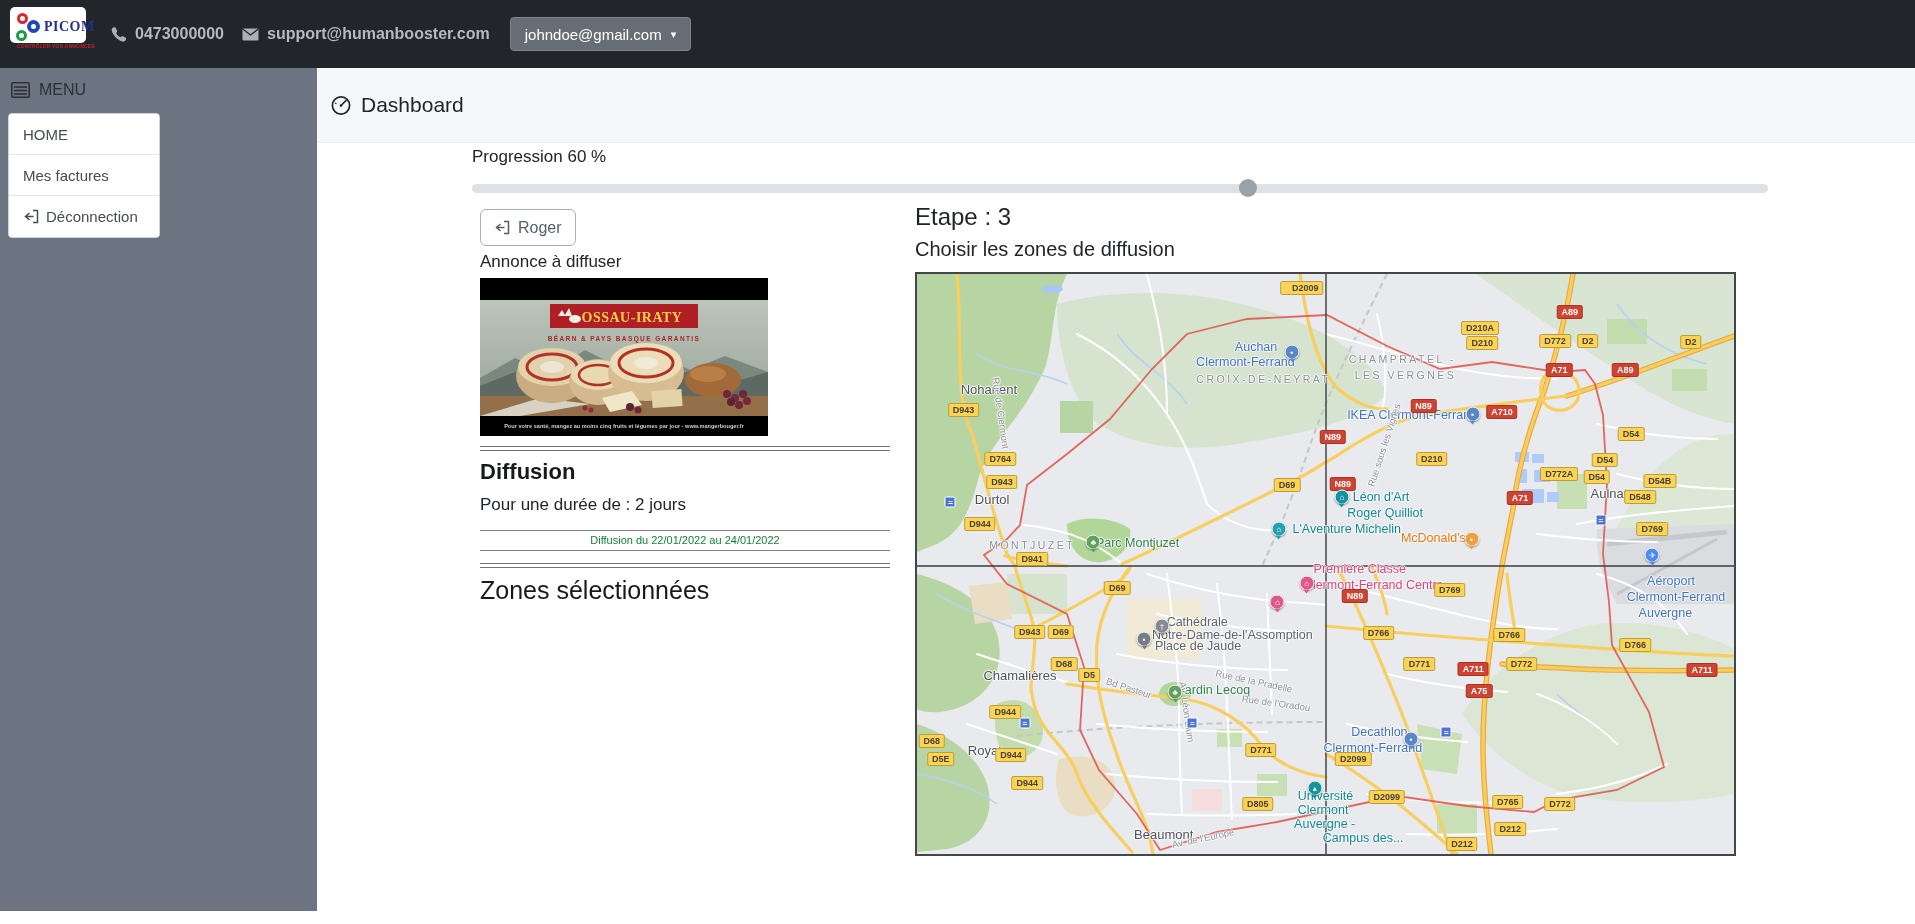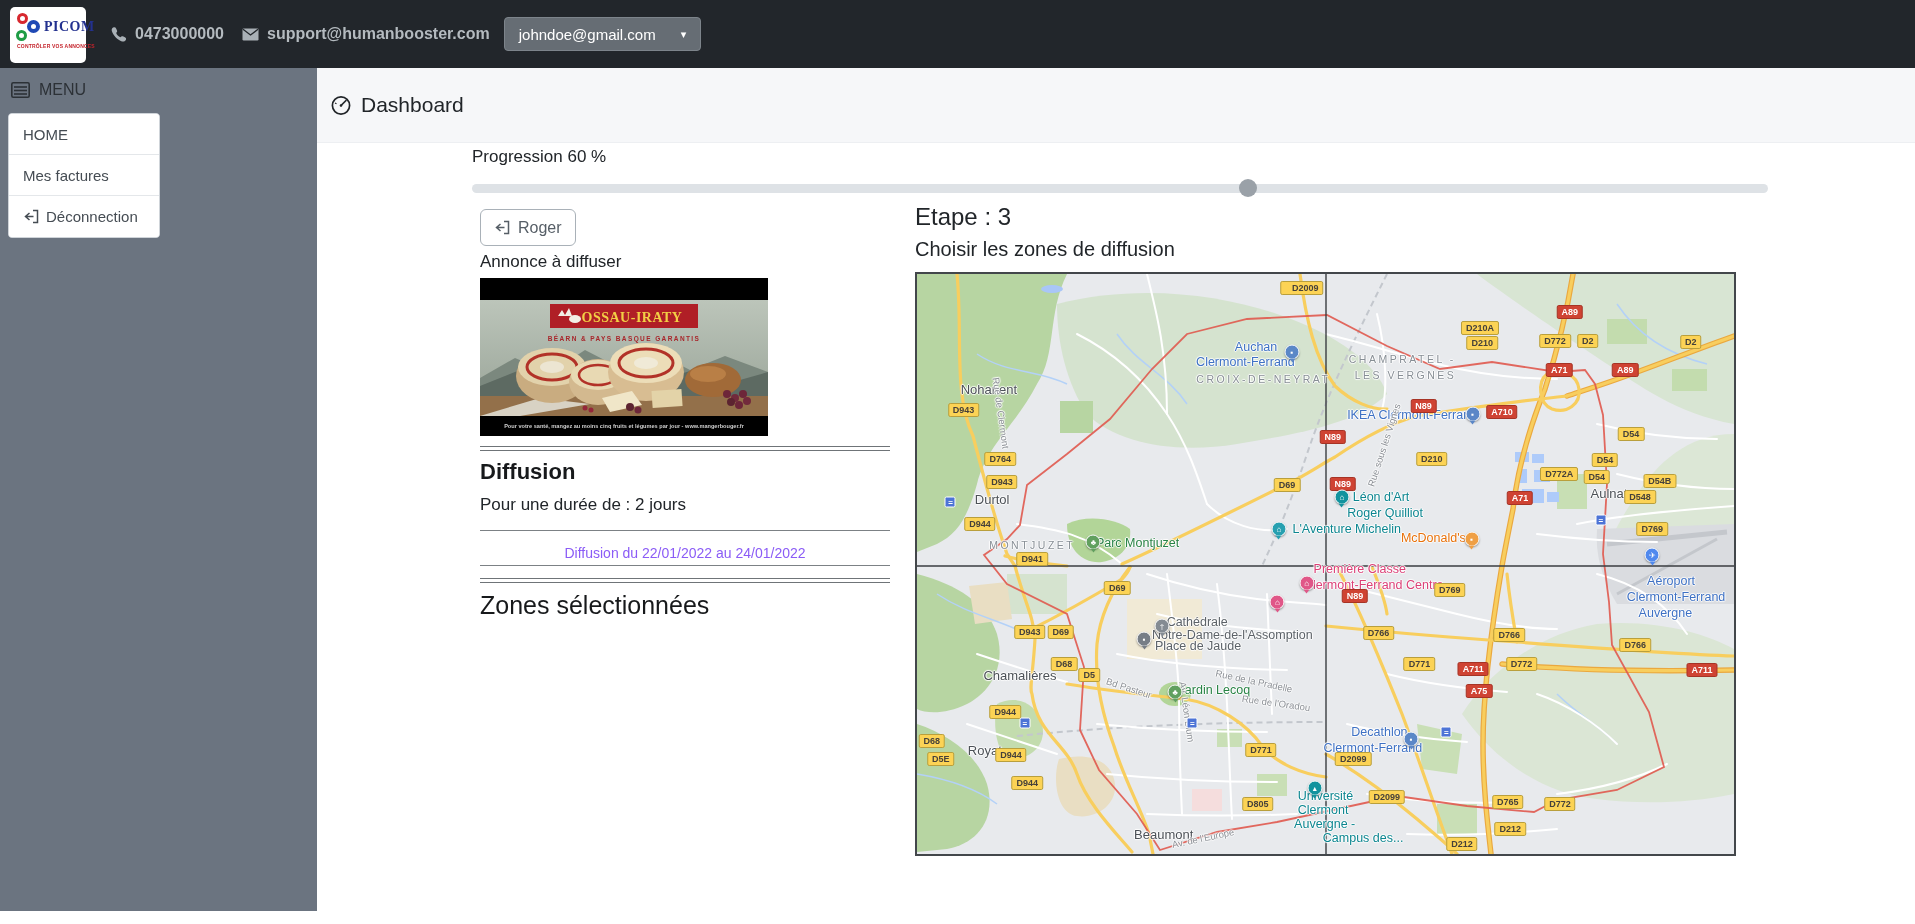--- a/index.html
+++ b/index.html
@@ -4,34 +4,34 @@
 <style>
   * { box-sizing: border-box; }
   html,body { margin:0; padding:0; }
   body {
     width:1915px; height:924px; position:relative; overflow:hidden;
     background:#fff; font-family:"Liberation Sans", sans-serif;
   }
   
   .topbar { position:absolute; left:0; top:0; width:100%; height:68px; background:#22262b;
     display:flex; align-items:center; padding-left:110px; }
-  .logo { position:absolute; left:10px; top:7px; width:76px; height:56px; background:#fff; border-radius:5px; }
+  .logo { position:absolute; left:10px; top:7px; width:76px; height:36px; background:#fff; border-radius:5px; }
   .lc { position:absolute; border-radius:50%; background:#fff; }
   .lc.red   { left:7px;  top:6px;  width:11px; height:11px; border:3px solid #d7282f; }
   .lc.blue  { left:17px; top:13px; width:13px; height:13px; border:4px solid #1f49b5; }
   .lc.green { left:6px;  top:23px; width:11px; height:11px; border:3px solid #1e9c45; }
   .logo .brand { position:absolute; left:34px; top:12px; font-family:"Liberation Serif",serif;
     font-weight:bold; font-size:14px; color:#23318f; letter-spacing:.5px; }
   .logo .tagline { position:absolute; left:7px; top:36px; font-size:5px; font-weight:bold;
     color:#c4232b; letter-spacing:.2px; white-space:nowrap; }
   .tb-item { display:flex; align-items:center; gap:8px; color:#b4babf; font-weight:bold; font-size:16px; }
   .tb-item + .tb-item { margin-left:18px; }
   .tb-ic { width:17px; height:17px; flex:0 0 auto; }
-  .user-btn { margin-left:14px; height:34px; padding:0 14px; background:#666d74; border:1px solid #7d848b;
-    border-radius:4px; color:#fff; font-size:15px; display:flex; align-items:center; gap:25px; cursor:pointer; }
+  .user-btn { margin-left:20px; height:34px; padding:0 14px; background:#666d74; border:1px solid #7d848b;
+    border-radius:4px; color:#fff; font-size:15px; display:flex; align-items:center; gap:9px; cursor:pointer; }
   .caret { font-size:11px; line-height:1; }
   
   .sidebar { position:absolute; left:0; top:68px; width:317px; height:843px; background:#6b7480; }
   .menu-head { display:flex; align-items:center; gap:9px; padding:13px 0 0 11px; color:#2c3136; font-size:16px; }
   .menu-card { position:absolute; left:8px; top:45px; width:152px; background:#fff;
     border:1px solid #cfd4d9; border-radius:4px; overflow:hidden; }
   .menu-item { height:41px; display:flex; align-items:center; gap:7px; padding-left:14px;
     font-size:15px; color:#454c53; border-bottom:1px solid #e4e7ea; cursor:pointer; background:#fff; }
   .menu-item:last-child { border-bottom:none; }
   
@@ -46,21 +46,21 @@
   .leftcol { position:absolute; left:163px; top:66px; width:410px; }
   .btn-retour { display:inline-flex; align-items:center; gap:8px; height:37px; padding:0 13px; background:#fff;
     border:1px solid #a9b1b8; border-radius:6px; font-size:16px; color:#565e66; cursor:pointer; }
   .annonce { margin-top:6px; font-size:17px; color:#212529; }
   .ad { margin-top:6px; display:block; width:288px; height:158px; }
   .hr2 { margin-top:10px; height:5px; border-top:1px solid #6f7478; border-bottom:1px solid #6f7478; }
   .hr2.b { margin-top:12px; }
   .diff-h { margin:8px 0 8px; font-size:22px; font-weight:bold; color:#17191b; }
   .diff-line { margin:0 0 6px; font-size:17px; color:#212529; line-height:23px; }
   .range { margin-top:14px; border-top:1px solid #7c8185; border-bottom:1px solid #7c8185;
-    padding:14px 0 4px; text-align:center; font-size:14px; color:#8b5cf6; }
+    padding:3px 0 4px; text-align:center; font-size:11px; color:#15803d; }
   .zones-h { margin:8px 0 0; font-size:25px; font-weight:400; color:#17191b; }
   .rightcol { position:absolute; left:598px; top:60px; }
   .etape { font-size:24px; color:#212529; }
   .choisir { margin-top:7px; font-size:20px; color:#212529; }
   
   .map { position:relative; margin-top:11px; width:821px; height:584px; border:2px solid #43474b; cursor:pointer; background:#e8eaed; }
   .map svg.base { position:absolute; inset:0; }
   .map .layer { position:absolute; inset:0; }
   .ml { position:absolute; transform:translate(-50%,-50%); white-space:nowrap; font-size:12px;
     text-shadow:-1px 0 1px #fff,1px 0 1px #fff,0 1px 1px #fff,0 -1px 1px #fff; pointer-events:none; }

